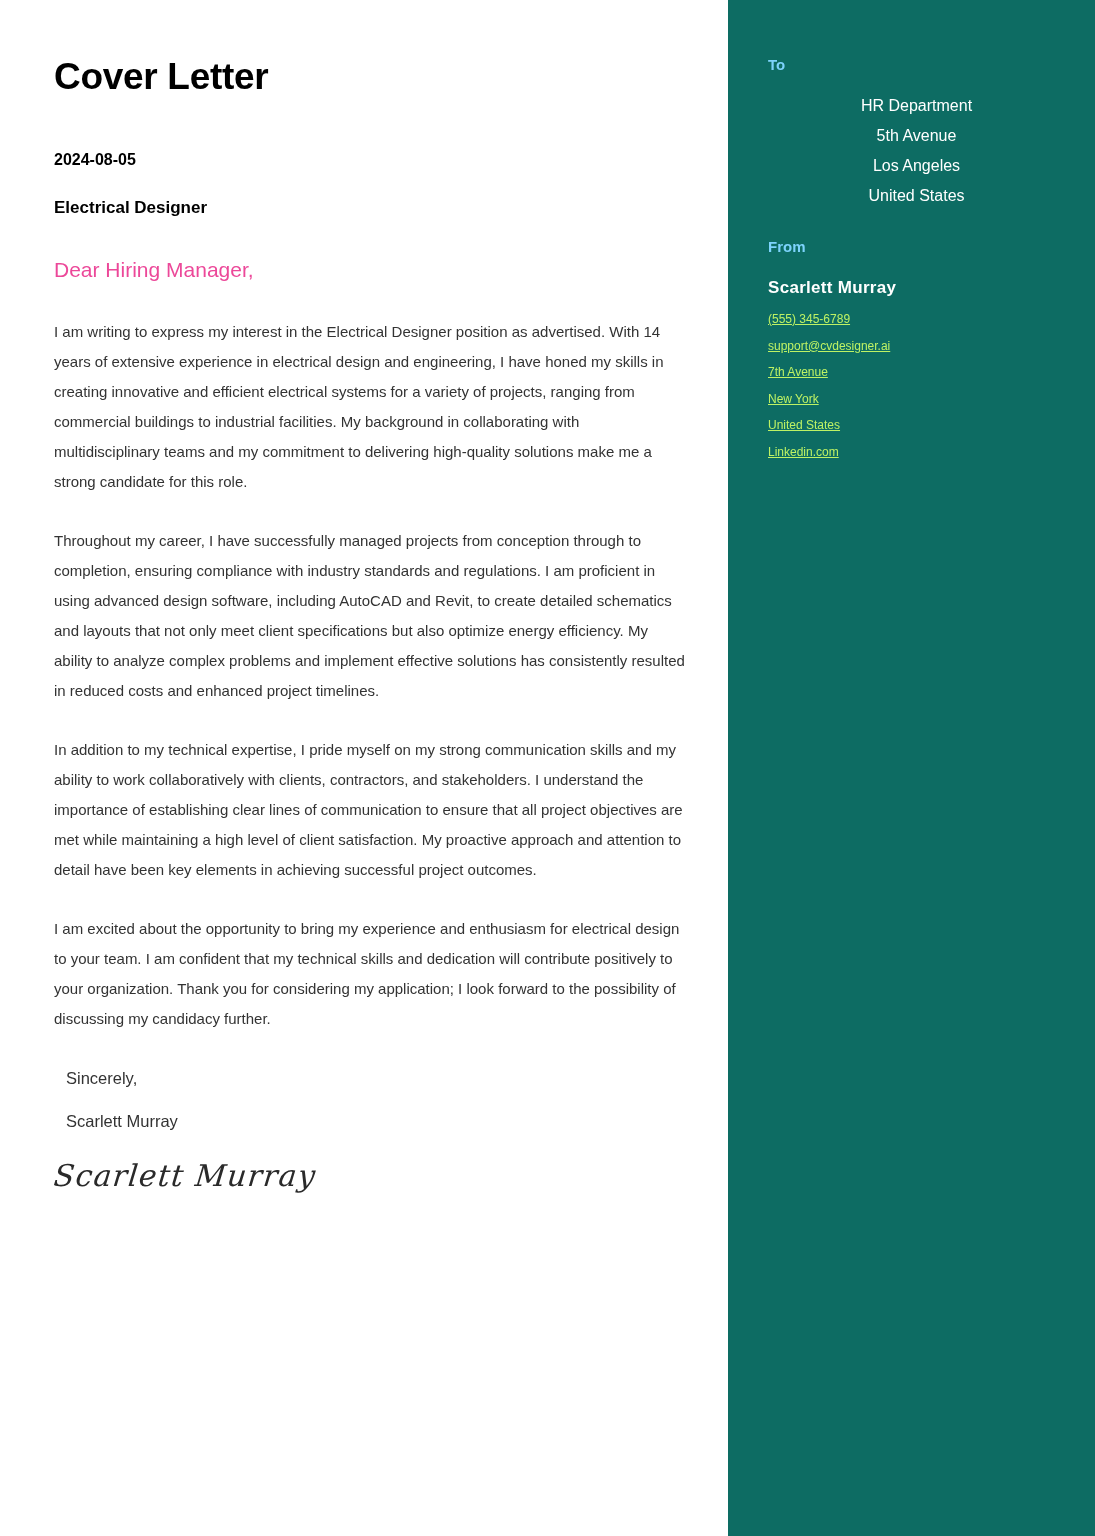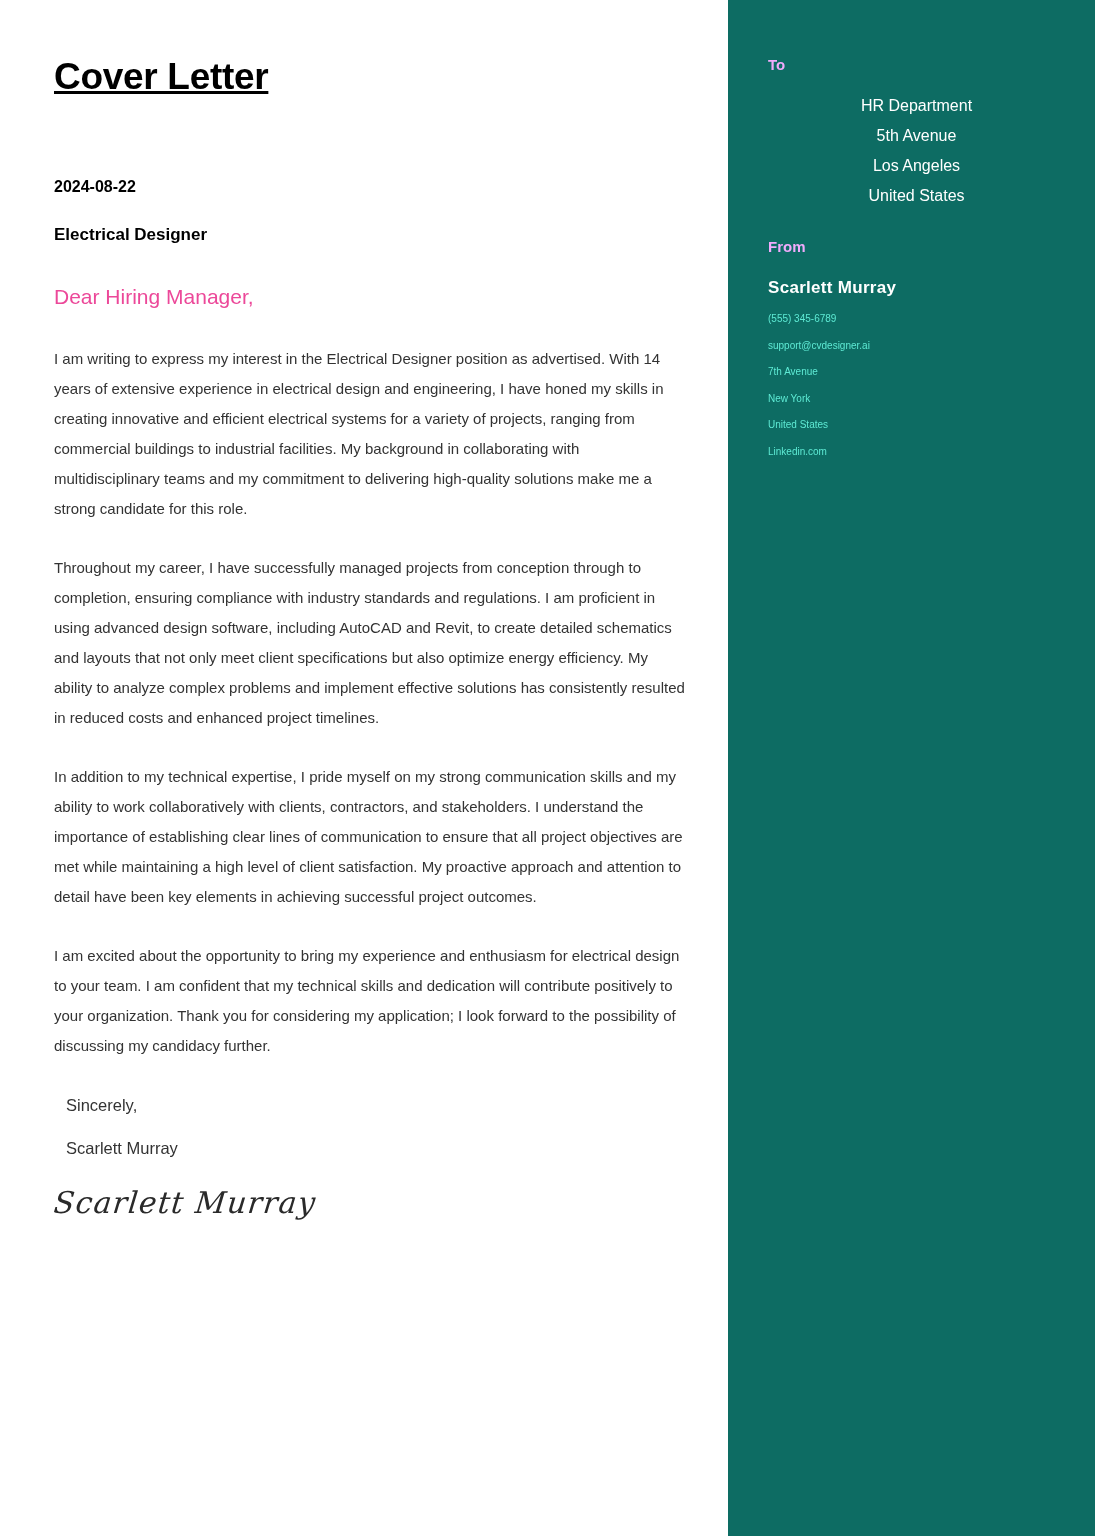--- a/index.html
+++ b/index.html
@@ -28,22 +28,21 @@
     height: 1536px;
     padding: 56px 42px 0 54px;
   }
 
   .doc-title {
     font-size: 37px;
     font-weight: bold;
     color: #000000;
     letter-spacing: -0.3px;
     line-height: 1.15;
-    margin-bottom: 79px;
-    text-decoration: underline;
+    margin-bottom: 52px;
   }
 
   .meta-date {
     font-size: 16px;
     font-weight: bold;
     color: #000000;
     margin-bottom: 29px;
   }
 
   .meta-role {
@@ -95,21 +94,21 @@
     width: 367px;
     height: 1536px;
     background: #0d6c63;
     padding: 56px 30px 0 40px;
     color: #ffffff;
   }
 
   .side-heading {
     font-size: 15px;
     font-weight: bold;
-    color: #f0abfc;
+    color: #7dd3fc;
     margin-bottom: 18px;
   }
 
   .side-name-to {
     font-size: 17.5px;
     font-weight: bold;
     color: #ffffff;
     line-height: 30px;
     letter-spacing: 0.2px;
   }
@@ -128,35 +127,36 @@
   .side-name-from {
     font-size: 17px;
     font-weight: bold;
     color: #ffffff;
     line-height: 30px;
     letter-spacing: 0.3px;
     margin-bottom: 3px;
   }
 
   .side-line-from {
-    font-size: 10px;
-    color: #5eead4;
+    font-size: 12px;
+    color: #bef264;
     line-height: 26.5px;
+    text-decoration: underline;
   }
 </style>
 </head>
 <body>
 
 <div class="page">
 
   <div class="main">
 
     <h1 class="doc-title">Cover Letter</h1>
 
-    <div class="meta-date">2024-08-22</div>
+    <div class="meta-date">2024-08-05</div>
 
     <div class="meta-role">Electrical Designer</div>
 
     <div class="salutation">Dear Hiring Manager,</div>
 
     <p class="body-par">I am writing to express my interest in the Electrical Designer position as advertised. With 14 years of extensive experience in electrical design and engineering, I have honed my skills in creating innovative and efficient electrical systems for a variety of projects, ranging from commercial buildings to industrial facilities. My background in collaborating with multidisciplinary teams and my commitment to delivering high-quality solutions make me a strong candidate for this role.</p>
     <p class="body-par">Throughout my career, I have successfully managed projects from conception through to completion, ensuring compliance with industry standards and regulations. I am proficient in using advanced design software, including AutoCAD and Revit, to create detailed schematics and layouts that not only meet client specifications but also optimize energy efficiency. My ability to analyze complex problems and implement effective solutions has consistently resulted in reduced costs and enhanced project timelines.</p>
     <p class="body-par">In addition to my technical expertise, I pride myself on my strong communication skills and my ability to work collaboratively with clients, contractors, and stakeholders. I understand the importance of establishing clear lines of communication to ensure that all project objectives are met while maintaining a high level of client satisfaction. My proactive approach and attention to detail have been key elements in achieving successful project outcomes.</p>
     <p class="body-par">I am excited about the opportunity to bring my experience and enthusiasm for electrical design to your team. I am confident that my technical skills and dedication will contribute positively to your organization. Thank you for considering my application; I look forward to the possibility of discussing my candidacy further.</p>
 

